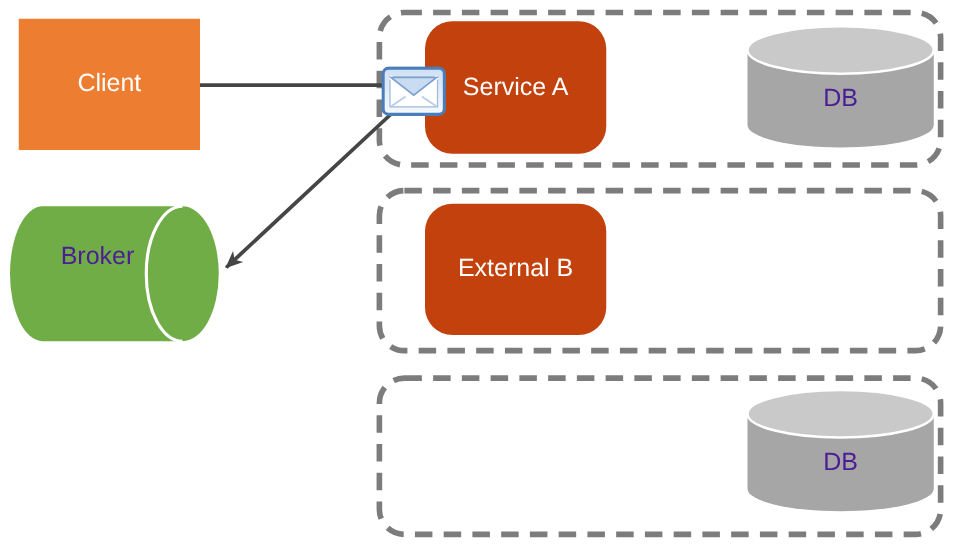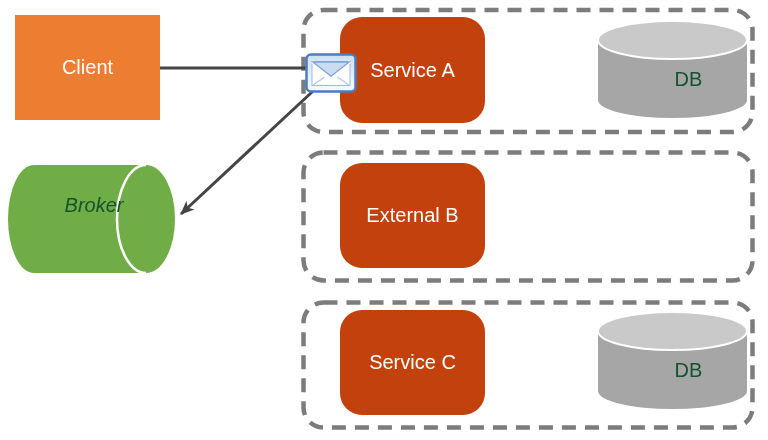--- a/index.html
+++ b/index.html
@@ -15,23 +15,23 @@
     color:#ffffff; font-size:20px; box-sizing:border-box; text-align:center;
   }
   .client-box { left:15px; top:15px; width:145px; height:105px; background:#ED7D31; }
   .service-box { left:340px; width:145px; height:105px; background:#c2410c; border-radius:22px; }
   .svc-a { top:17px; height:106px; }
   .svc-b { top:163px; }
   .svc-c { top:310px; }
   .external-box { left:600px; top:163px; width:145px; height:105px; background:#A6A6A6; border-radius:22px; }
   .shape-label {
     position:absolute; display:flex; align-items:center; justify-content:center;
-    color:#14532d; font-size:20px; pointer-events:none;margin-left:16px;
+    color:#4c1d95; font-size:20px; pointer-events:none;
   }
-  .broker-label { left:8px; top:165px; width:140px; height:80px;font-style:italic; }
+  .broker-label { left:8px; top:165px; width:140px; height:80px; }
   .db-a-label { left:598px; top:40px;  width:149px; height:78px; }
   .db-c-label { left:598px; top:331px; width:149px; height:78px; }
   .envelope { position:absolute; left:305px; top:53px; width:52px; height:40px; }
 </style>
 </head>
 <body>
 
 <div class="canvas">
 
   <svg class="layer" width="768" height="440" viewBox="0 0 768 440">
@@ -71,23 +71,20 @@
   <div class="node client-box">
     <span>Client</span>
   </div>
 
   <div class="node service-box svc-a">
     <span>Service A</span>
   </div>
   <div class="node service-box svc-b">
     <span>External B</span>
   </div>
-  <div class="node service-box svc-c">
-    <span>Service C</span>
-  </div>
 
 
   <div class="shape-label broker-label">
     <span>Broker</span>
   </div>
   <div class="shape-label db-a-label">
     <span>DB</span>
   </div>
   <div class="shape-label db-c-label">
     <span>DB</span>

